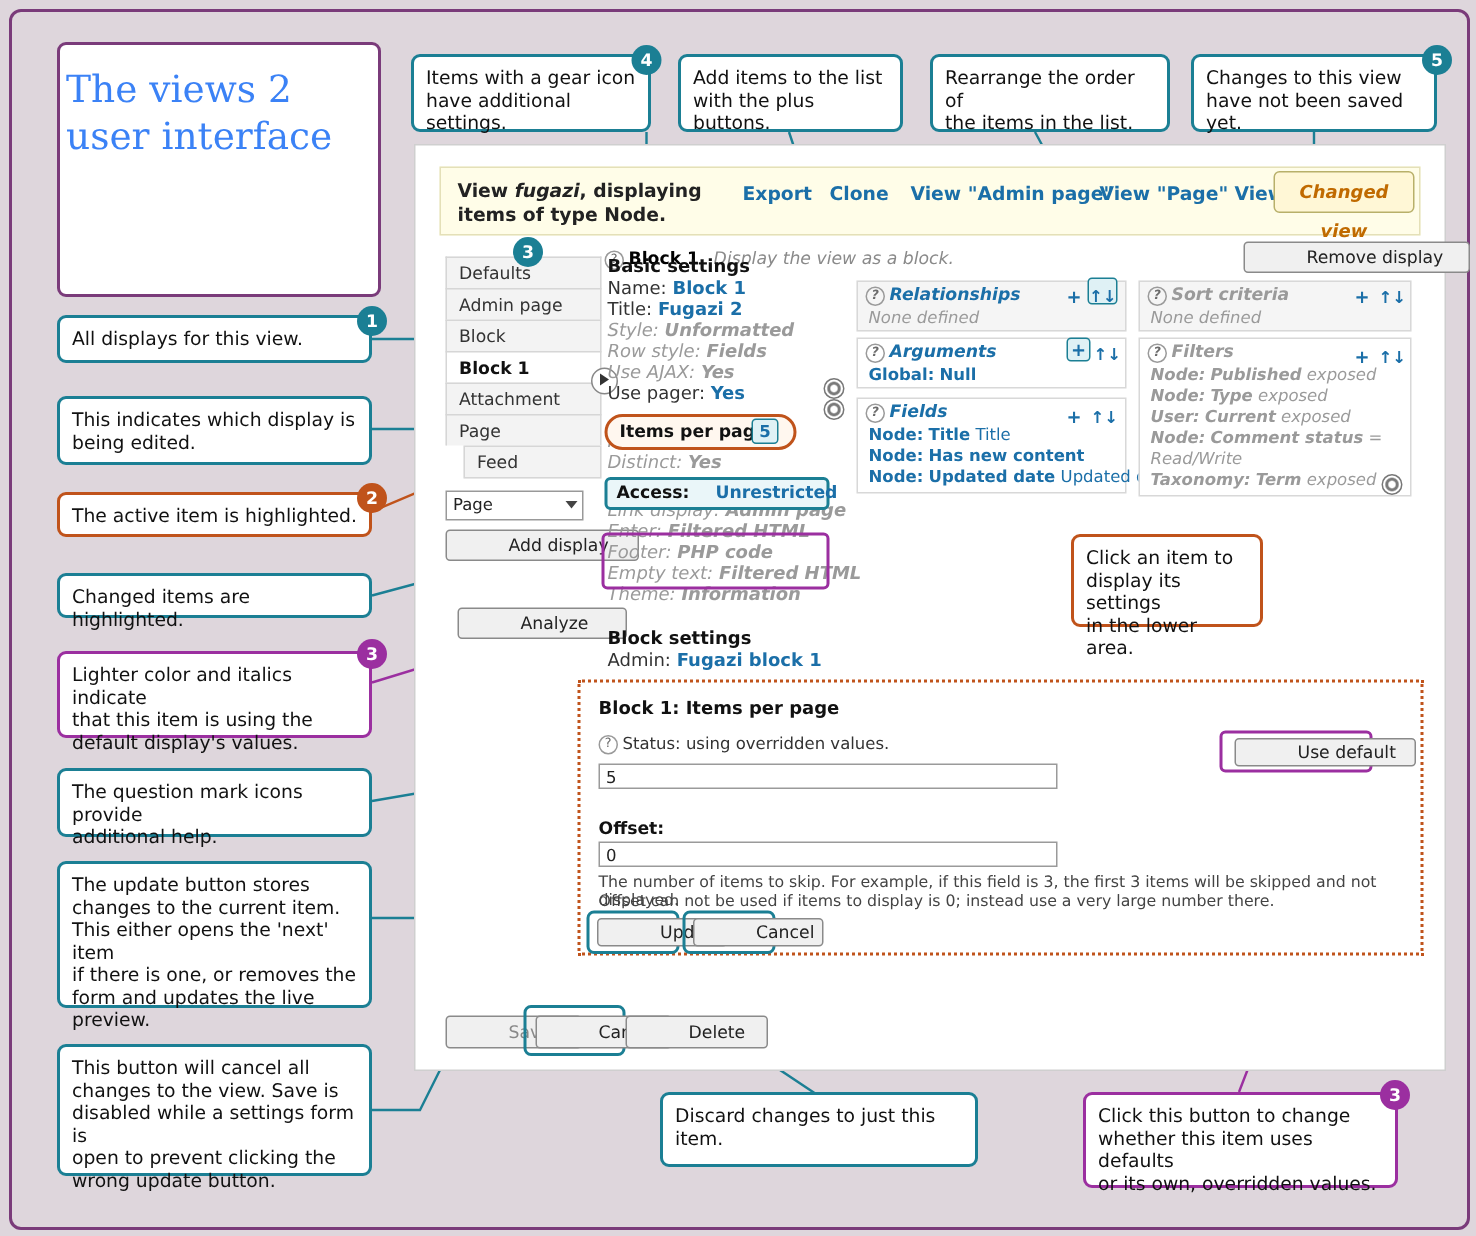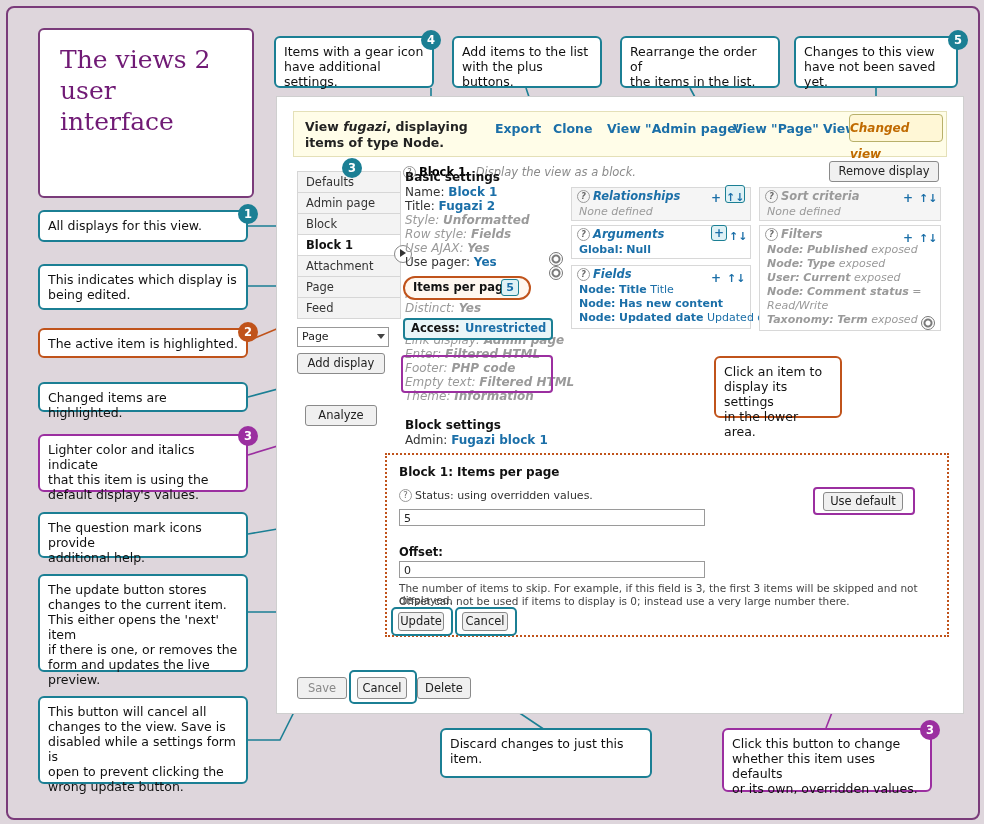--- a/index.html
+++ b/index.html
@@ -25,57 +25,57 @@
     color:#fff;font-size:11.5px;font-weight:bold;text-align:center;line-height:20px;
     background:#1b7f94;
   }
   .badge.orange{background:#c0531b;}
   .badge.purple{background:#9b2fa0;}
   .title-box{
     position:absolute;left:38px;top:28px;width:212px;height:166px;background:#fff;
     border:2px solid #7a3b7a;border-radius:6px;
   }
   .title-box .t{
-    font-family:"DejaVu Serif", serif;font-size:25px;line-height:31px;color:#701a75;
-    padding:14px 20px;
+    font-family:"DejaVu Serif", serif;font-size:25px;line-height:31px;color:#3b82f6;
+    padding:14px 4px;
   }
   
   #shot{
     position:absolute;left:276px;top:96px;width:686px;height:616px;background:#ffffff;
     border:1px solid #cfcfcf;
   }
   #shot .topbar{
     position:absolute;left:16px;top:14px;width:652px;height:44px;background:#fffde8;
     border:1px solid #e4e0b8;
   }
   .vtitle{position:absolute;left:28px;top:22px;font-size:12.5px;color:#222;font-weight:bold;}
   .vtitle em{font-style:italic;}
   .vsub{position:absolute;left:28px;top:38px;font-size:12.5px;color:#222;font-weight:bold;}
   .toplink{position:absolute;top:24px;font-size:12.5px;color:#1b6fa8;font-weight:bold;}
   .changed-view{
     position:absolute;top:17px;left:566px;width:92px;height:26px;border:1px solid #b8b06a;
     background:#fff7d6;border-radius:4px;color:#c06a00;font-style:italic;font-size:12px;
-    text-align:left;line-height:26px;font-weight:bold;
+    text-align:center;line-height:26px;font-weight:bold;
   }
   
   .dispcol{position:absolute;left:20px;top:74px;width:104px;background:#fff;}
   .dispitem{
     height:20px;line-height:20px;font-size:11.5px;color:#333;padding-left:8px;
     border:1px solid #d6d6d6;border-bottom:none;background:#f3f3f3;
   }
-  .dispitem.last{border-bottom:1px solid #d6d6d6;}
+  .dispitem.last{border-bottom:1px solid #d6d6d6;margin-left:12px;}
   .dispitem.active{background:#fff;font-weight:bold;color:#111;}
   .selectbox{
     position:absolute;left:20px;top:230px;width:86px;height:18px;border:1px solid #999;
     background:#fff;font-size:11px;color:#222;padding-left:4px;line-height:18px;
   }
   .selectbox .arrow{position:absolute;right:3px;top:6px;border-left:4px solid transparent;border-right:4px solid transparent;border-top:5px solid #444;}
   .btn{
     position:absolute;border:1px solid #8a8a8a;background:#f0f0f0;border-radius:3px;
-    font-size:11.5px;color:#222;text-align:center;
+    font-size:11.5px;color:#222;text-align:left;padding-left:41px;
   }
   
   .mid{position:absolute;left:128px;top:72px;width:176px;font-size:12px;color:#222;}
   .mid .hdr{font-weight:bold;color:#111;}
   .row{height:14px;line-height:14px;white-space:nowrap;}
   .lbl{color:#333;}
   .val{color:#1b6fa8;font-weight:bold;}
   .dim{color:#9a9a9a;font-style:italic;}
   .dimval{color:#9a9a9a;font-style:italic;font-weight:bold;}
   .blue-b{color:#1b6fa8;font-weight:bold;}
@@ -218,21 +218,21 @@
     <div class="row"><span class="lbl">Admin:</span> <span class="val">Fugazi block 1</span></div>
   </div>
 
   <div class="hl-oval" style="left:126px;top:179px;width:124px;height:20px;">
     <span style="position:absolute;left:8px;top:2px;font-size:11.5px;font-weight:bold;color:#111;">Items per page:</span>
     <span style="position:absolute;left:96px;top:1px;width:16px;height:15px;border:1px solid #1b7f94;border-radius:3px;background:#dff1f5;font-size:11px;font-weight:bold;color:#1b6fa8;text-align:center;line-height:15px;">5</span>
   </div>
 
   <div class="hl-rect" style="left:126px;top:221px;width:146px;height:18px;background:#eaf6f9;">
     <span style="position:absolute;left:6px;top:1px;font-size:11.5px;font-weight:bold;color:#111;">Access:</span>
-    <span style="position:absolute;left:60px;top:1px;font-size:11.5px;font-weight:bold;color:#1b6fa8;">Unrestricted</span>
+    <span style="position:absolute;left:72px;top:1px;font-size:11.5px;font-weight:bold;color:#1b6fa8;">Unrestricted</span>
   </div>
 
   <div class="hl-pur" style="left:124px;top:258px;width:148px;height:34px;background:transparent;"></div>
 
   <div style="position:absolute;left:272px;top:152px;"><span class="gear"></span></div>
   <div style="position:absolute;left:272px;top:166px;"><span class="gear"></span></div>
 
   <div class="rpanel" style="left:294px;top:90px;width:178px;height:32px;background:#f5f5f5;"></div>
   <div class="rhdr" style="position:absolute;left:300px;top:92px;"><span class="qm">?</span><span>Relationships</span></div>
   <div style="position:absolute;left:434px;top:90px;"><span class="plus">+</span></div>

